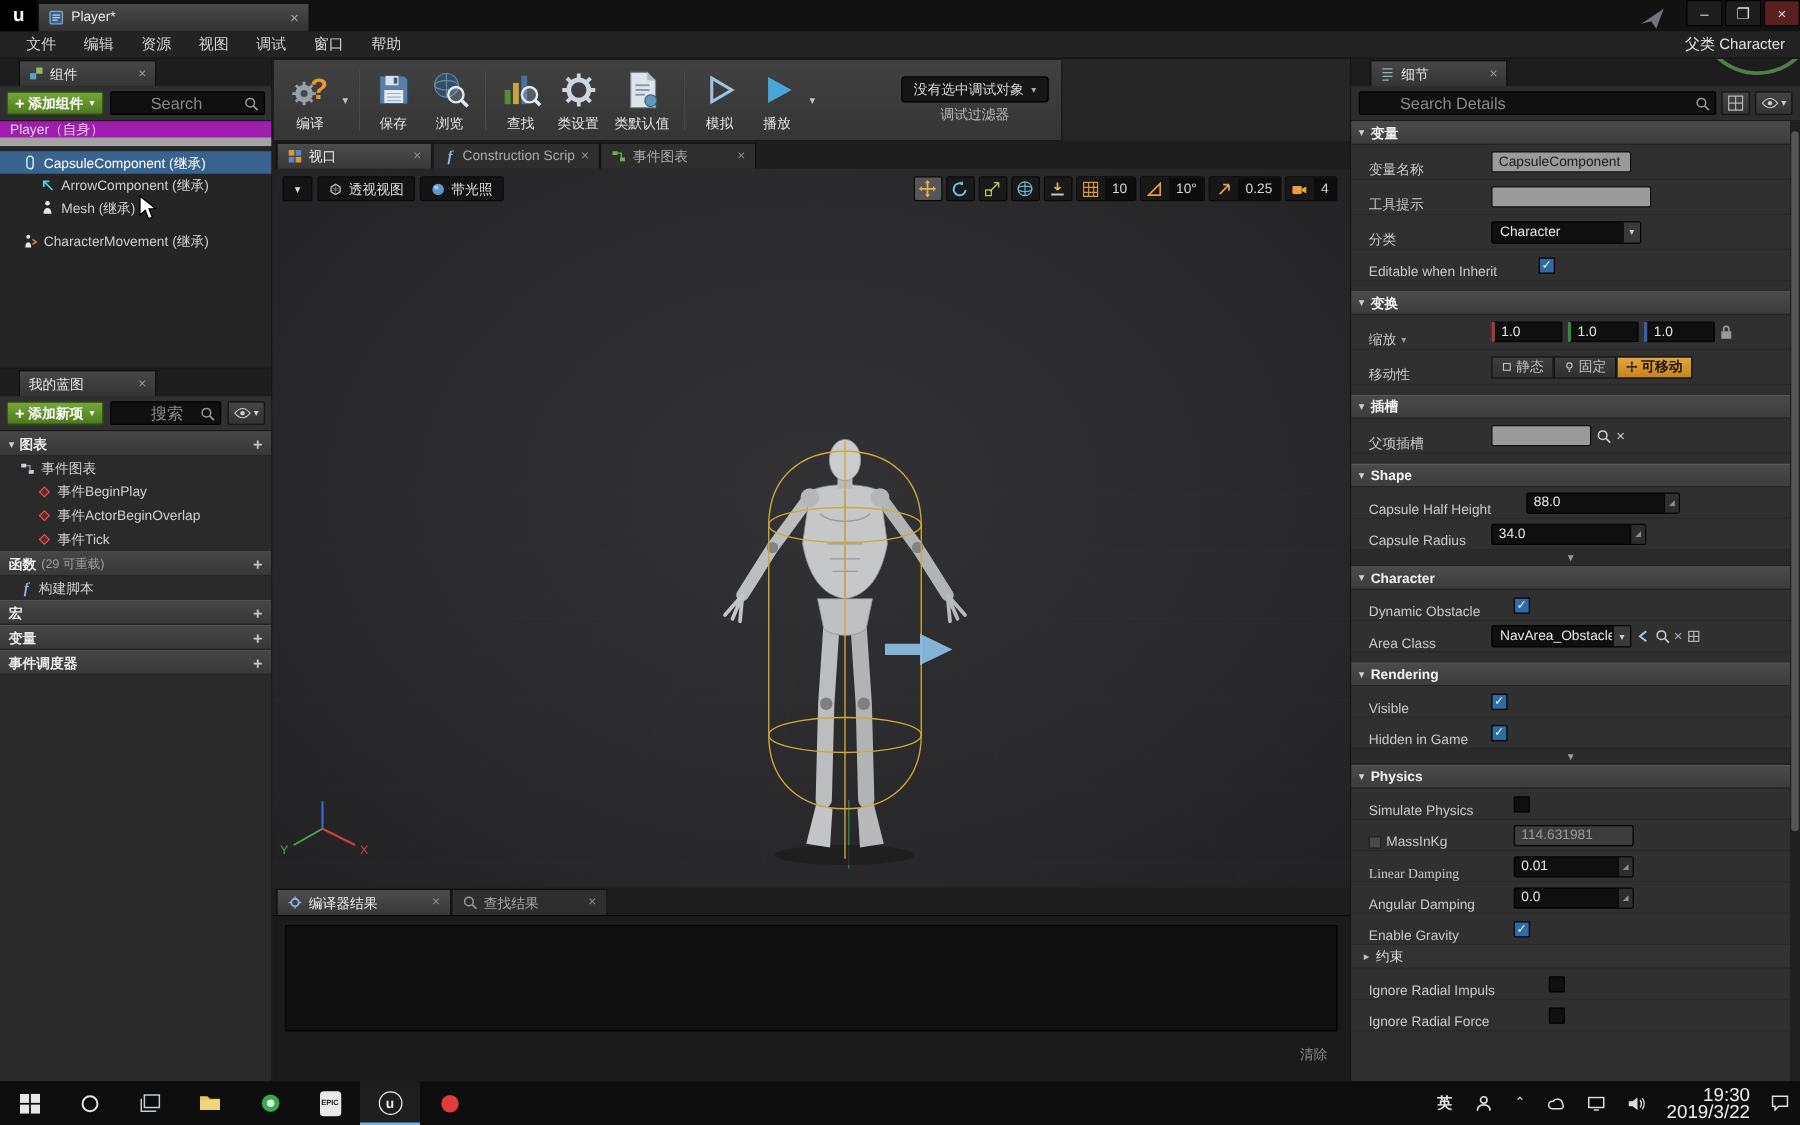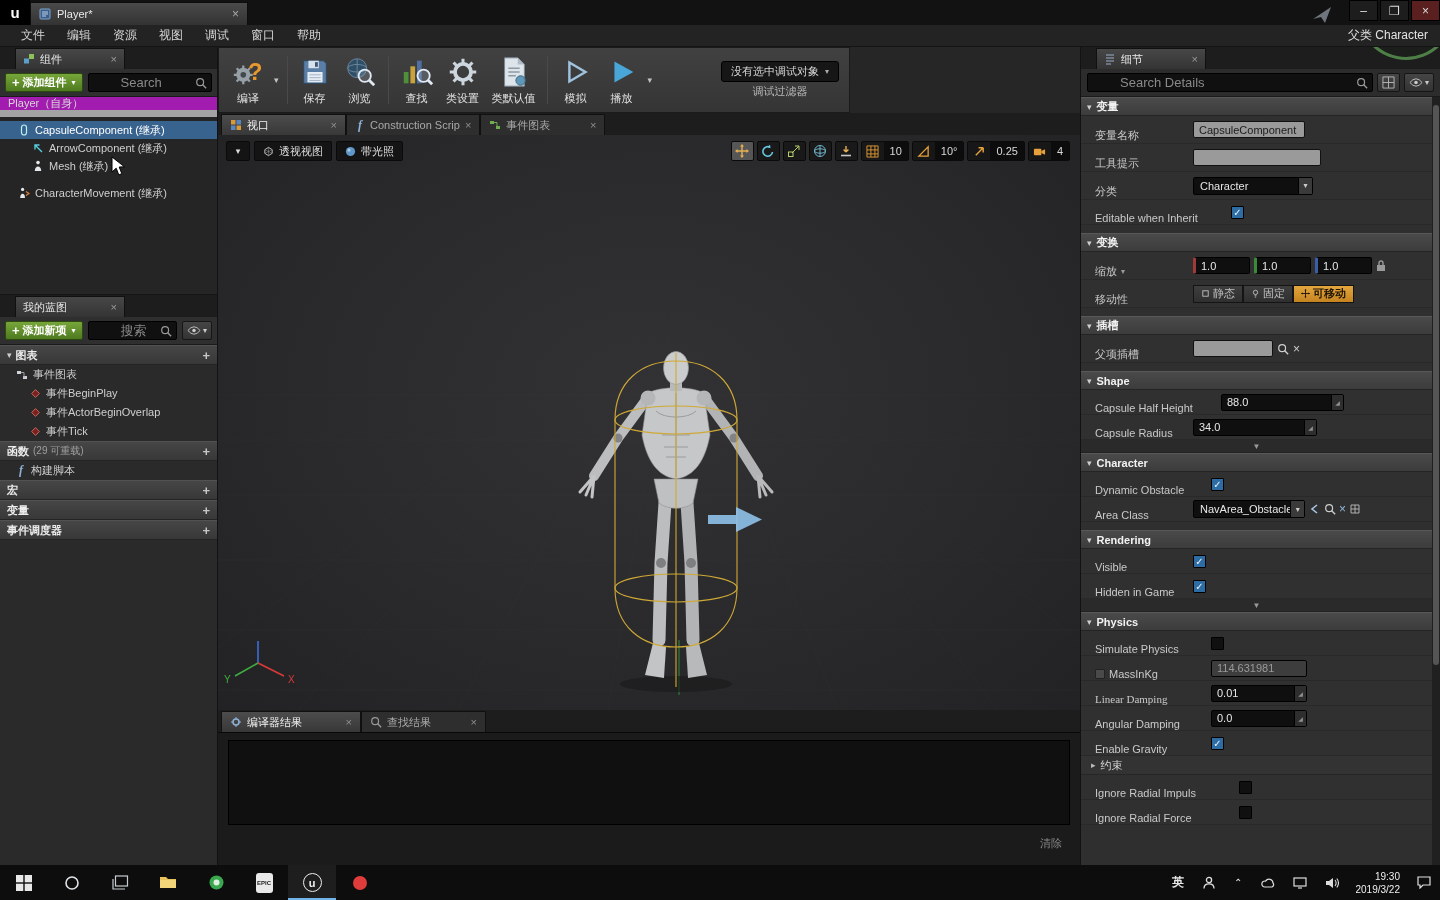--- a/index.html
+++ b/index.html
@@ -128,21 +128,21 @@
   .xglyph{color:#cfcfcf;font-size:12px;line-height:1;}
   #vscroll{position:absolute;right:0;top:0;bottom:0;width:8px;background:#202020;}
   #vscroll .thumb{position:absolute;left:1px;right:1px;top:8px;height:560px;background:#555;border-radius:3px;}
 
   
   #taskbar{position:absolute;left:0;top:865px;width:1440px;height:35px;background:#0d0d0d;display:flex;align-items:stretch;z-index:40;}
   .tb-ico{width:48px;display:flex;align-items:center;justify-content:center;}
   .tb-ico.active{background:#1e1e1e;box-shadow:inset 0 -2px 0 #6fb3e8;}
   .tb-right{margin-left:auto;display:flex;align-items:center;gap:0;}
   .tb-small{padding:0 9px;height:35px;display:flex;align-items:center;justify-content:center;color:#e8e8e8;}
-  .clock{padding:0 8px;color:#efefef;font-size:10px;line-height:13px;text-align:right;}
+  .clock{padding:0 8px;color:#efefef;font-size:15px;line-height:13px;text-align:right;}
 
   
   #cursor{position:absolute;left:111px;top:156px;z-index:60;}
   #rec-overlay{position:absolute;left:1358px;top:-36px;width:96px;height:96px;border-radius:50%;border:3px solid rgba(95,160,85,.75);background:rgba(25,35,25,.25);z-index:28;}
 </style>
 </head>
 <body>
 
 <div id="screen">
 

